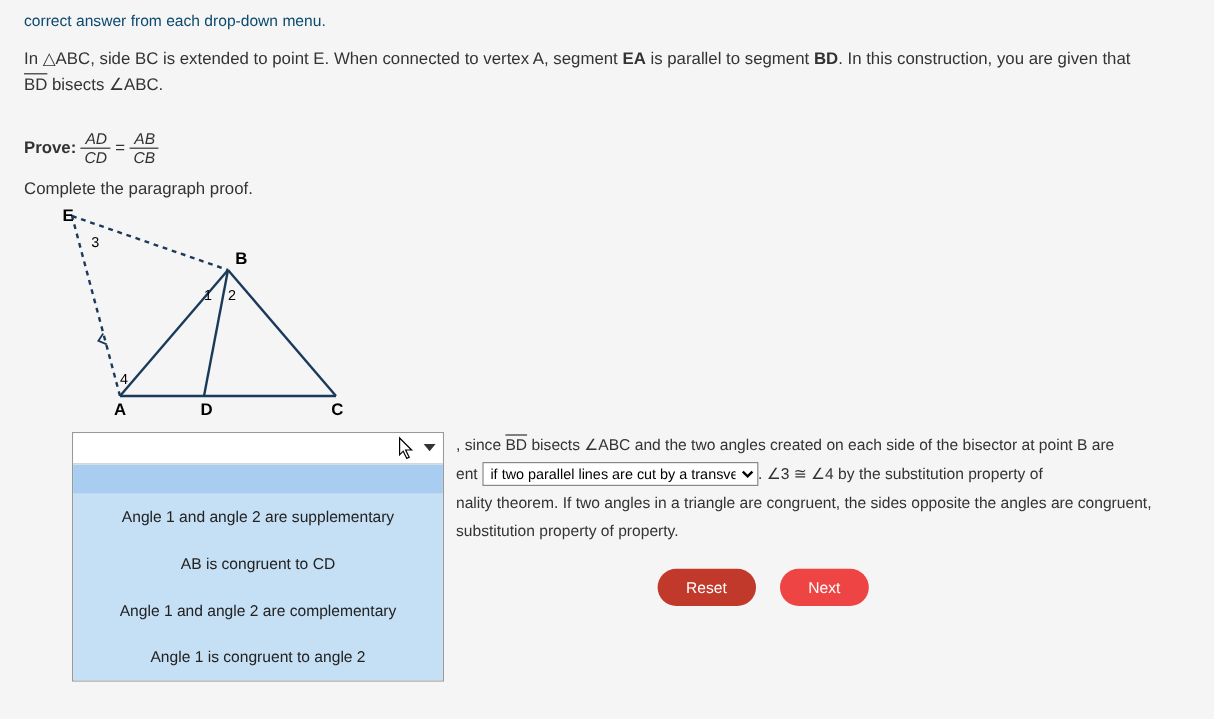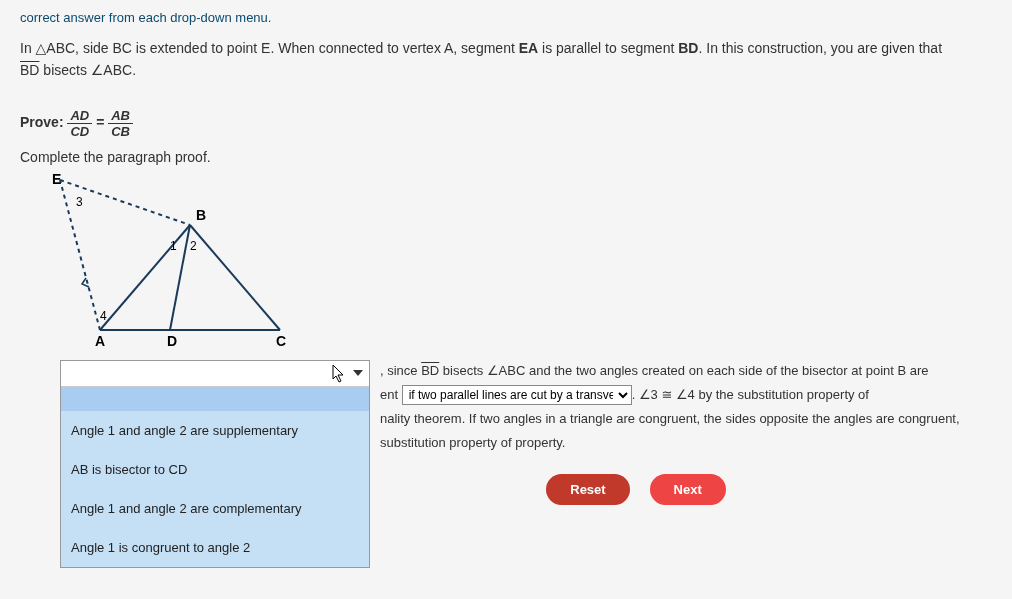--- a/index.html
+++ b/index.html
@@ -10,36 +10,37 @@
       height: 599px;
       padding: 10px 20px;
       font-size: 14px;
       color: #333;
       overflow: hidden;
       position: relative;
     }
     .instruction { font-size: 13px; margin-bottom: 12px; color: #0c4a6e; }
     .problem-text { font-size: 14px; line-height: 1.6; margin-bottom: 26px; }
     .overline { text-decoration: overline; }
-    .prove { margin: 10px 0; font-size: 14px; font-weight: bold; }
+    .prove { margin: 10px 0; font-size: 14px; }
     .frac { display: inline-block; text-align: right; vertical-align: middle; font-style: italic; }
     .frac .num { display: block; border-bottom: 1px solid #333; padding: 0 3px; font-size: 13px; }
     .frac .den { display: block; padding: 0 3px; font-size: 13px; }
     .complete { margin: 8px 0 5px 0; }
     .diagram { margin: 5px 0 10px 30px; }
     svg { display: block; }
     .proof-area { position: relative; margin-top: 5px; }
     .dropdown-open {
       position: absolute;
       left: 40px;
       top: 0;
       width: 310px;
       background: #fff;
       border: 1px solid #999;
       z-index: 10;
+      text-align: center;
     }
     .dropdown-selected {
       height: 26px;
       background: #fff;
       border-bottom: 1px solid #ccc;
       position: relative;
       display: flex;
       align-items: center;
       padding: 0 8px;
       cursor: pointer;
@@ -90,21 +91,21 @@
     }
     .btn {
       display: inline-block;
       padding: 8px 24px;
       border-radius: 18px;
       color: #fff;
       font-size: 13px;
       border: none;
       cursor: pointer;
       margin: 0 8px;
-      font-weight: bold;
+      font-weight: normal;
     }
     .btn-reset { background: #c1392b; }
     .btn-next { background: #ef4444; }
   </style>
 </head>
 <body>
 
 <div class="instruction">correct answer from each drop-down menu.</div>
 
 <div class="problem-text">
@@ -154,21 +155,21 @@
       <span class="cursor">
         <svg width="18" height="20" viewBox="0 0 18 20">
             <path d="M4 2 L4 16 L7 13 L10 19 L12 18 L9 12 L14 12 Z" fill="#fff" stroke="#000" stroke-width="1"></path>
           </svg>
       </span>
       <span class="caret"></span>
     </div>
     <div class="dropdown-options">
       <div class="dropdown-option highlight"></div>
       <div class="dropdown-option">Angle 1 and angle 2 are supplementary</div>
-      <div class="dropdown-option">AB is bisector to CD</div>
+      <div class="dropdown-option">AB is congruent to CD</div>
       <div class="dropdown-option">Angle 1 and angle 2 are complementary</div>
       <div class="dropdown-option">Angle 1 is congruent to angle 2</div>
     </div>
   </div>
 
   <div class="proof-text">
     <div class="line">
       <span>, since </span><span class="overline">BD</span><span> bisects ∠ABC and the two angles created on each side of the bisector at point B are</span>
     </div>
     <div class="line">

